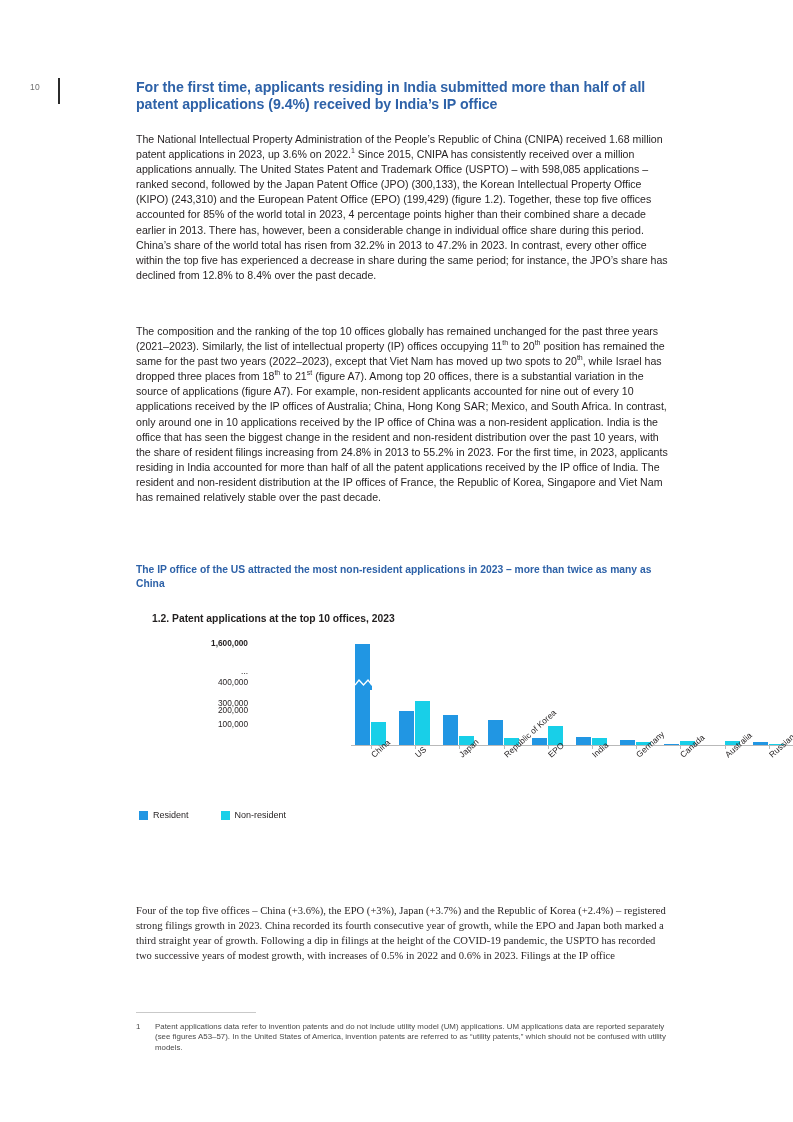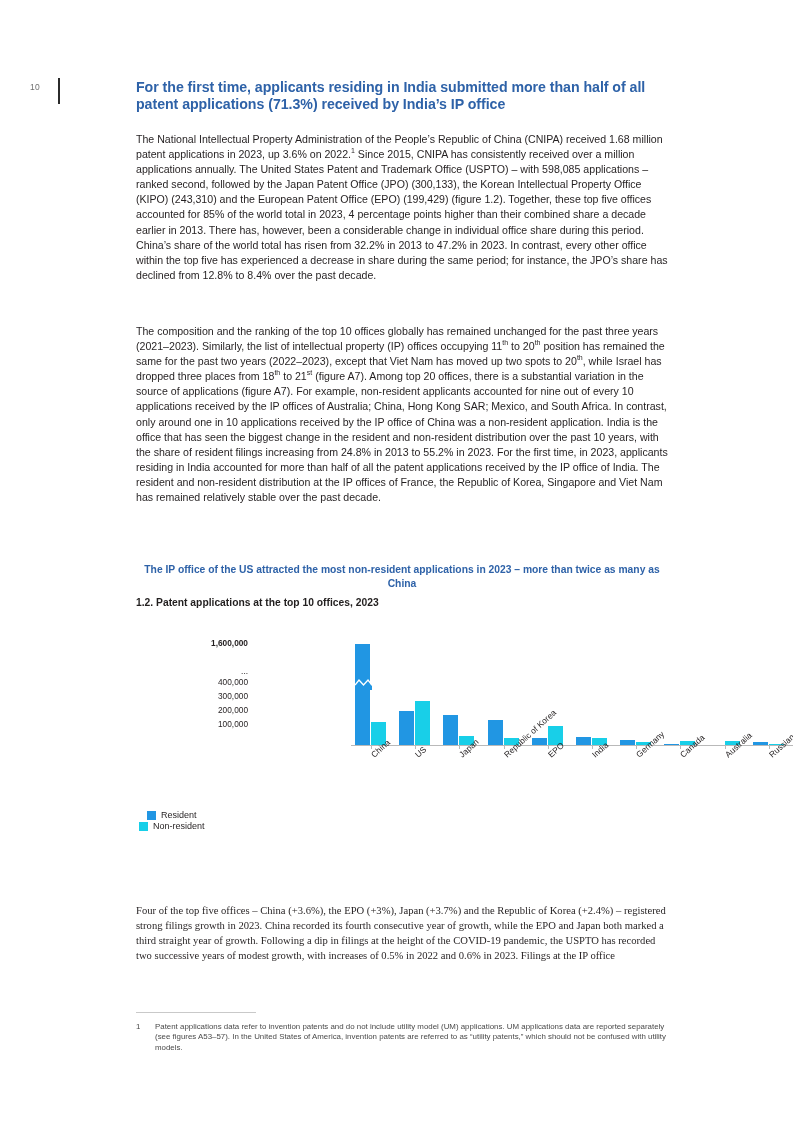--- a/index.html
+++ b/index.html
@@ -37,24 +37,24 @@
     font-size:10.6px;line-height:15.1px;color:#231f20;
     text-align:left;
   }
   p.p1{top:132px;}
   p.p2{top:324px;}
   p.p4{top:903px;font-family:Liberation Serif, serif;}
   sup{font-size:7px;vertical-align:super;line-height:0;}
 
   h2.figure-kicker{
     position:absolute;top:563px;left:0;width:532px;margin:0;
-    font-size:10.3px;line-height:13.6px;font-weight:bold;color:#2e62a8;text-align:center;
+    font-size:10.3px;line-height:13.6px;font-weight:bold;color:#2e62a8;
   }
   h3.figure-title{
-    position:absolute;top:596px;left:0;width:532px;margin:0;
+    position:absolute;top:596px;left:0;width:532px;margin:16px;
     font-size:10.3px;line-height:13px;font-weight:bold;color:#221f1f;
   }
 
   
   .figure{position:absolute;top:630px;left:0;width:534px;height:250px;}
   .ytick{
     position:absolute;right:0;width:86px;text-align:right;
     font-size:8.3px;color:#231f20;white-space:nowrap;
   }
   .ylabels{position:absolute;left:0;top:0;width:112px;height:120px;}
@@ -85,22 +85,22 @@
     position:absolute;top:115px;width:1px;height:4px;background:#b9b9b9;
   }
   .catlabel{
     position:absolute;
     font-size:8.4px;color:#231f20;white-space:nowrap;
     transform:rotate(-42deg);transform-origin:left top;
   }
 
   .legend{
     position:absolute;left:3px;top:810px;
-    display:flex;align-items:center;gap:1px;
-    font-size:9px;color:#231f20;flex-direction:column;
+    display:flex;align-items:center;gap:32px;
+    font-size:9px;color:#231f20;
   }
   .legend .item{display:flex;align-items:center;gap:5px;}
   .swatch{width:9px;height:9px;display:inline-block;}
 
   .note{
     position:absolute;left:0;top:849px;width:420px;
     font-size:7.9px;line-height:10.4px;color:#4a4a4a;
   }
 
   
@@ -118,36 +118,36 @@
 </head>
 <body>
 
 <div class="page">
 
   <div class="folio">10</div>
   <div class="folio-rule"></div>
 
   <div class="col">
 
-    <h1 class="headline">For the first time, applicants residing in India submitted more than half of all patent applications (71.3%) received by India’s IP office</h1>
+    <h1 class="headline">For the first time, applicants residing in India submitted more than half of all patent applications (9.4%) received by India’s IP office</h1>
 
     <p class="body p1"><span>The National Intellectual Property Administration of the People’s Republic of China (CNIPA) received 1.68 million patent applications in 2023, up 3.6% on 2022.</span><sup>1</sup><span> Since 2015, CNIPA has consistently received over a million applications annually. The United States Patent and Trademark Office (USPTO) – with 598,085 applications – ranked second, followed by the Japan Patent Office (JPO) (300,133), the Korean Intellectual Property Office (KIPO) (243,310) and the European Patent Office (EPO) (199,429) (figure 1.2). Together, these top five offices accounted for 85% of the world total in 2023, 4 percentage points higher than their combined share a decade earlier in 2013. There has, however, been a considerable change in individual office share during this period. China’s share of the world total has risen from 32.2% in 2013 to 47.2% in 2023. In contrast, every other office within the top five has experienced a decrease in share during the same period; for instance, the JPO’s share has declined from 12.8% to 8.4% over the past decade.</span></p>
 
     <p class="body p2"><span>The composition and the ranking of the top 10 offices globally has remained unchanged for the past three years (2021–2023). Similarly, the list of intellectual property (IP) offices occupying 11</span><sup>th</sup><span> to 20</span><sup>th</sup><span> position has remained the same for the past two years (2022–2023), except that Viet Nam has moved up two spots to 20</span><sup>th</sup><span>, while Israel has dropped three places from 18</span><sup>th</sup><span> to 21</span><sup>st</sup><span> (figure A7). Among top 20 offices, there is a substantial variation in the source of applications (figure A7). For example, non-resident applicants accounted for nine out of every 10 applications received by the IP offices of Australia; China, Hong Kong SAR; Mexico, and South Africa. In contrast, only around one in 10 applications received by the IP office of China was a non-resident application. India is the office that has seen the biggest change in the resident and non-resident distribution over the past 10 years, with the share of resident filings increasing from 24.8% in 2013 to 55.2% in 2023. For the first time, in 2023, applicants residing in India accounted for more than half of all the patent applications received by the IP office of India. The resident and non-resident distribution at the IP offices of France, the Republic of Korea, Singapore and Viet Nam has remained relatively stable over the past decade.</span></p>
 
     <h2 class="figure-kicker">The IP office of the US attracted the most non-resident applications in 2023 – more than twice as many as China</h2>
     <h3 class="figure-title">1.2. Patent applications at the top 10 offices, 2023</h3>
 
     <div class="figure">
 
       <div class="ylabels">
           <div class="ytick" style="top: 8px; font-weight: bold;">1,600,000</div>
           <div class="ytick" style="top: 36px;">...</div>
           <div class="ytick" style="top: 47px;">400,000</div>
-          <div class="ytick" style="top: 61px;">300,000</div>
+          <div class="ytick" style="top: 68px;">300,000</div>
           <div class="ytick" style="top: 75px;">200,000</div>
           <div class="ytick" style="top: 89px;">100,000</div>
         </div>
       <div class="plot">
           <div class="group" style="left: 4px;">
             <div class="bar res" style="height: 101px; background: rgb(33, 150, 227);"></div>
             <div class="bar non" style="height: 22.88px; background: rgb(24, 207, 232);"></div>
             <div class="break" style="bottom: 56px;"><svg width="17" height="13" viewBox="0 0 17 13">
                 <path d="M0 9 L4 4 L8.5 9 L13 4 L17 9 L17 13 L0 13 Z" fill="#2196e3"></path>
                 <path d="M0 8 L4 3 L8.5 8 L13 3 L17 8" fill="none" stroke="#ffffff" stroke-width="1.4"></path>

